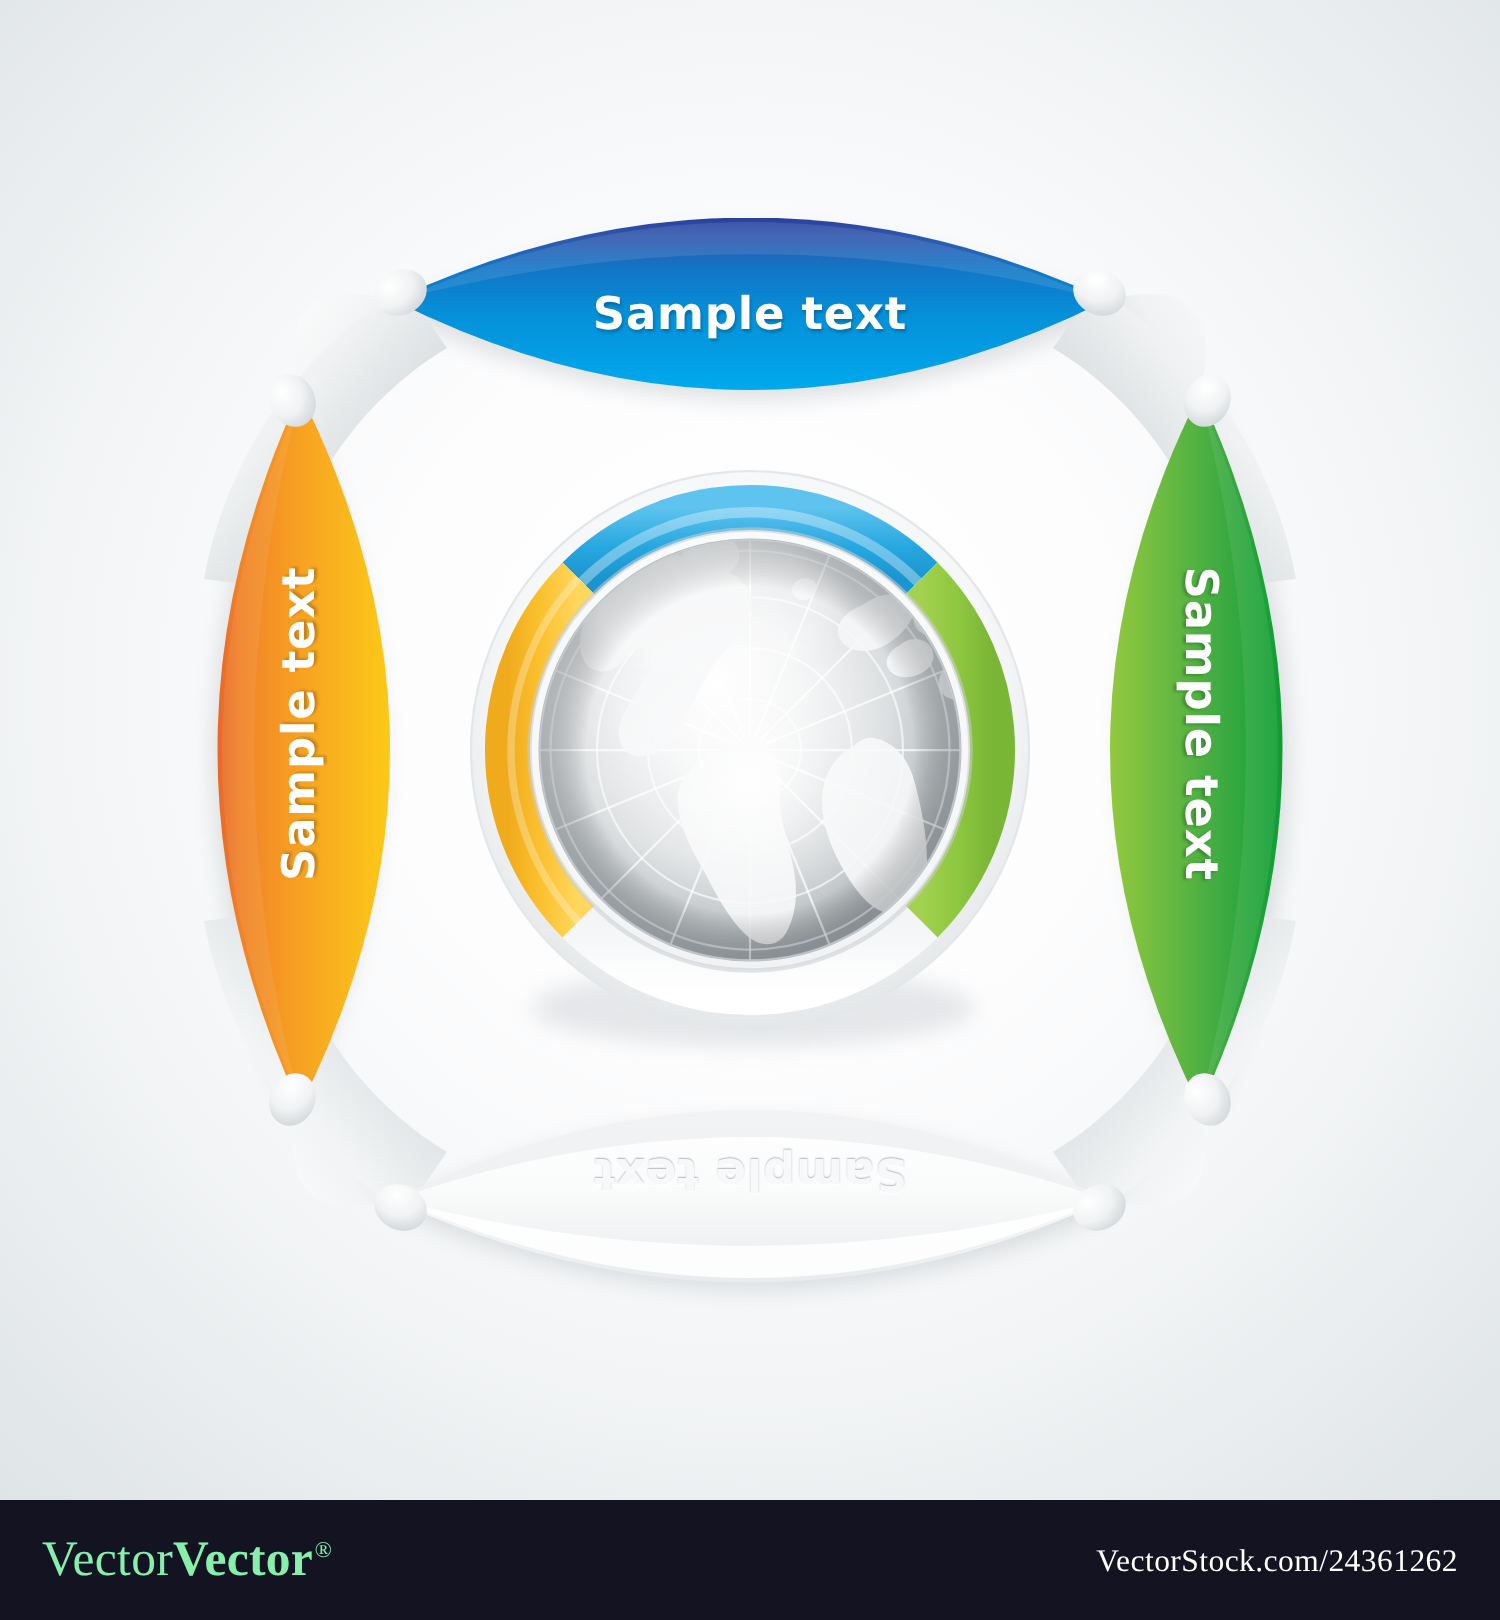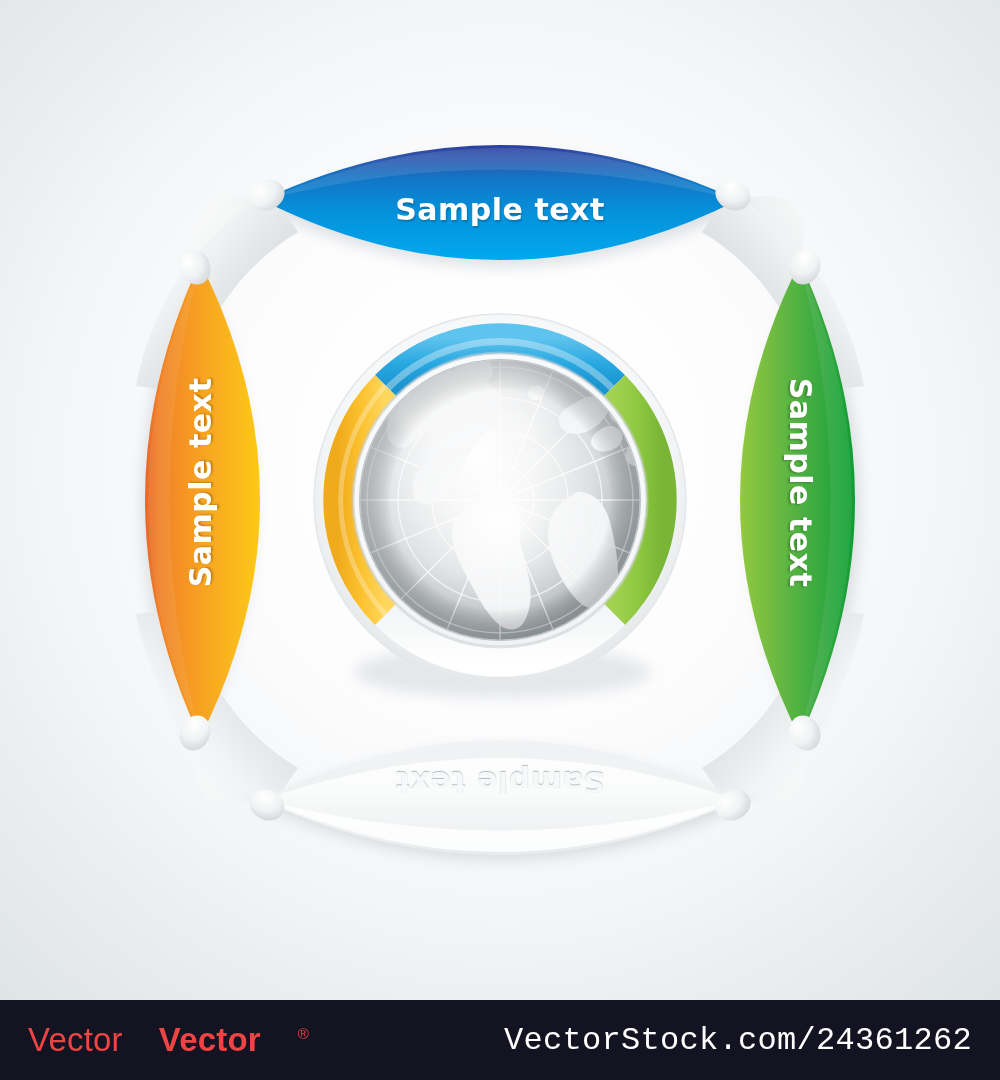--- a/index.html
+++ b/index.html
@@ -19,30 +19,30 @@
   #art svg{display:block;width:1000px;height:1000px;}
 
   
   #footer{
     position:absolute;left:0;top:1000px;width:1000px;height:80px;
     background:#141321;
     display:flex;align-items:center;justify-content:space-between;
     box-sizing:border-box;padding:0 28px;
   }
   .wm-logo{
-    color:#ef4444;font-size:33px;letter-spacing:.2px;
-    font-family:Liberation Sans, sans-serif;white-space:nowrap;
-    display:flex;align-items:baseline;gap:36px;
+    color:#86efac;font-size:33px;letter-spacing:.2px;
+    font-family:Liberation Serif, serif;white-space:nowrap;
+    display:flex;align-items:baseline;
   }
   .wm-logo .l1{font-weight:400;}
   .wm-logo .l2{font-weight:700;}
   .wm-logo .reg{font-size:15px;font-weight:400;position:relative;top:-12px;margin-left:1px;}
   .wm-url{
-    color:#ffffff;font-size:32px;font-weight:400;
-    font-family:Liberation Mono, monospace;white-space:nowrap;letter-spacing:.3px;
+    color:#ffffff;font-size:21px;font-weight:400;
+    font-family:Liberation Serif, serif;white-space:nowrap;letter-spacing:.3px;
   }
 
   
   .petal-label{
     position:absolute;
     font-family:"DejaVu Sans", sans-serif;
     font-weight:700;
     font-size:30px;
     letter-spacing:.5px;
     color:#ffffff;

